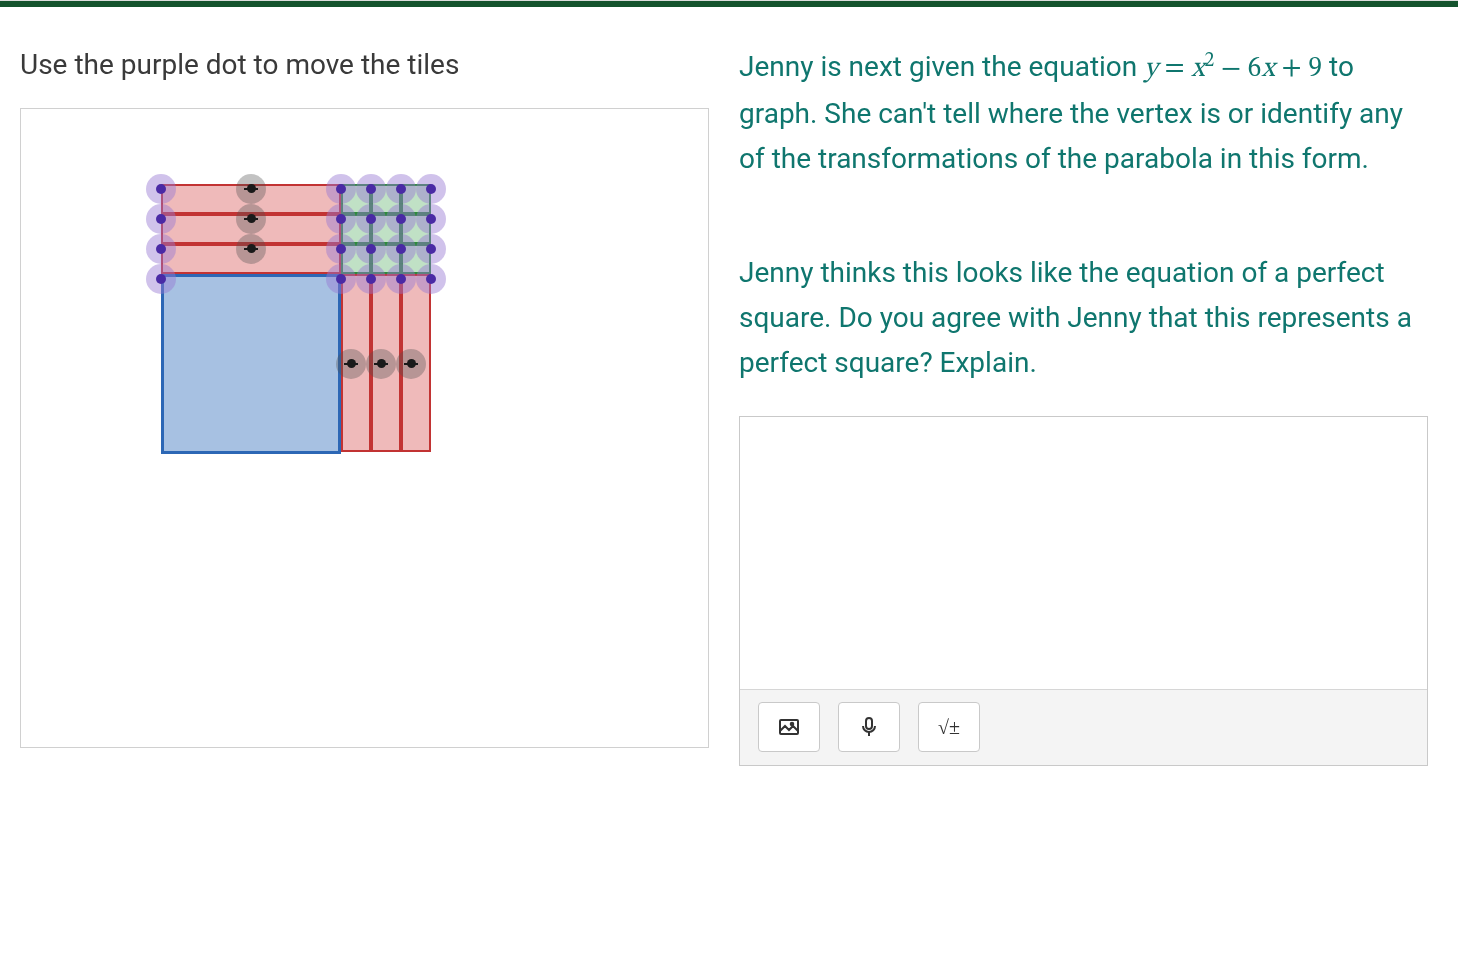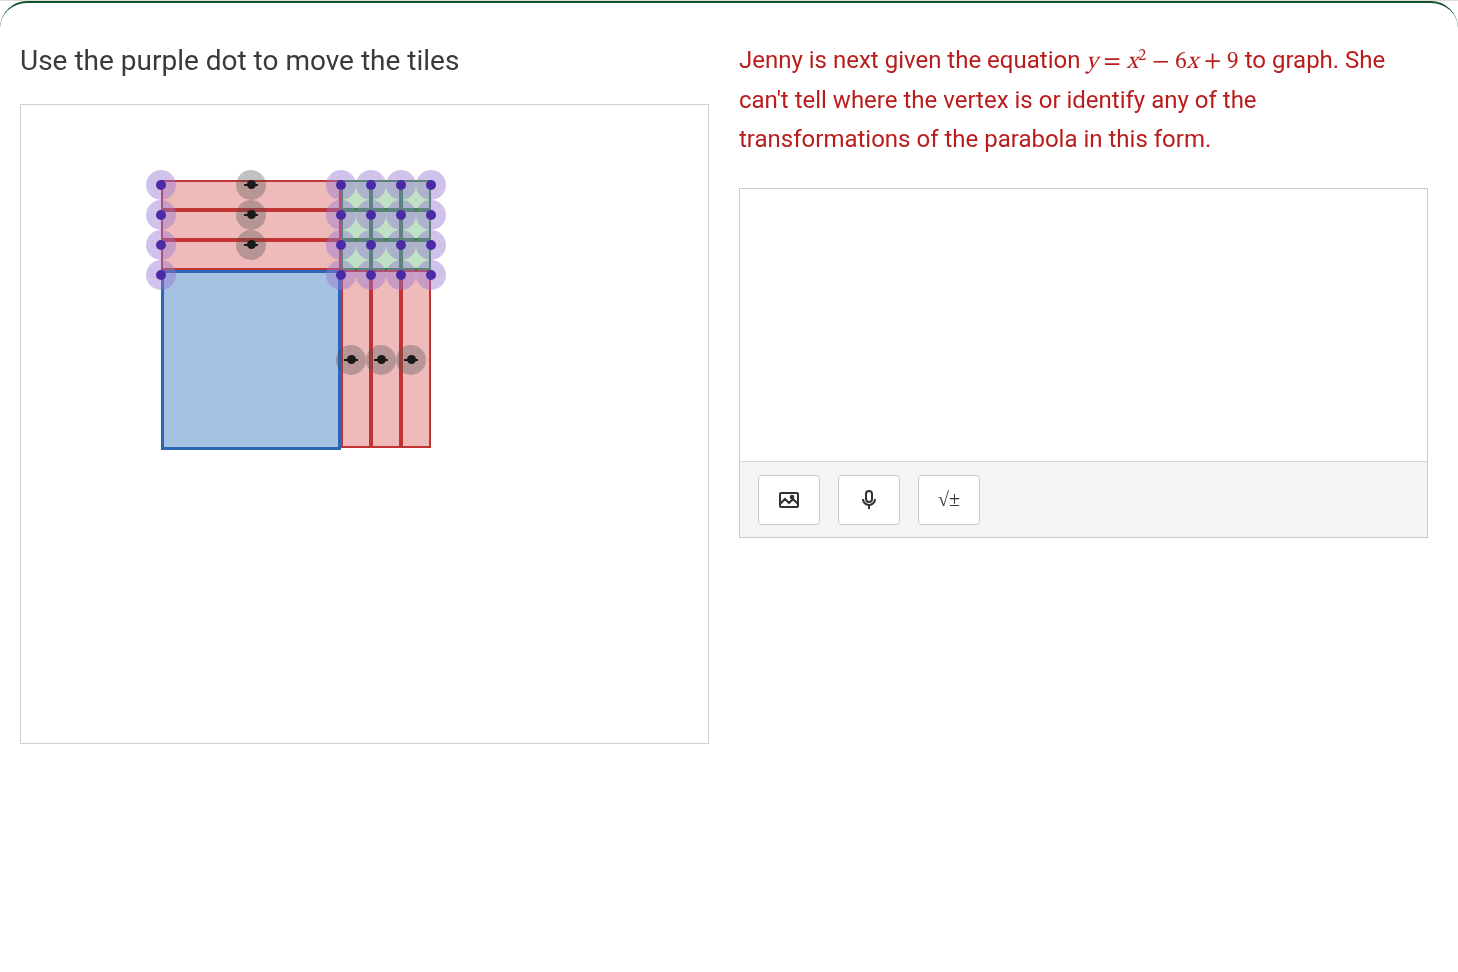--- a/index.html
+++ b/index.html
@@ -115,23 +115,23 @@
     background: #1a1a1a;
   }
   .bdot .dash {
     position: absolute;
     width: 14px;
     height: 2px;
     background: #1a1a1a;
   }
   
   .qtext {
-    font-size: 24px;
+    font-size: 28px;
     line-height: 1.6;
-    color: #b91c1c;
+    color: #0f766e;
   }
   .math {
     font-family: "Cambria Math", "STIX Two Math", "Latin Modern Math", "Times New Roman", serif;
     font-style: italic;
   }
   .mathn { font-style: normal; }
   sup { font-size: 0.7em; vertical-align: 0.5em; font-style: normal; }
   .para2 { margin-top: 70px; }
   .answer-box {
     margin-top: 30px;
@@ -160,21 +160,21 @@
     border: 1px solid #c9c9c9;
     border-radius: 4px;
     display: flex;
     align-items: center;
     justify-content: center;
     cursor: pointer;
     color: #333;
   }
   .tool-btn svg { width: 24px; height: 24px; }
   .tool-math { font-family: "Times New Roman", serif; font-size: 20px; }
-  .hr-top { border-top: 2px solid #14532d; border-radius: 27px; }
+  .hr-top { border-top: 6px solid #14532d; }
 </style>
 </head>
 <body>
 
 <div class="container hr-top">
 
   <div class="left-panel">
     <div class="instr">Use the purple dot to move the tiles</div>
 
     <div class="canvas-frame">
@@ -250,20 +250,21 @@
     </div>
   </div>
 
   <div class="right-panel">
     <div class="qtext">
       <span>Jenny is next given the equation </span>
       <span class="math"><span class="math">y</span> <span class="mathn">=</span> <span class="math">x</span><sup>2</sup> <span class="mathn">− 6</span><span class="math">x</span> <span class="mathn">+ 9</span></span>
       <span> to graph.  She can't tell where the vertex is or identify any of the transformations of the parabola in this form.</span>
     </div>
 
+    <div class="qtext para2">Jenny thinks this looks like the equation of a perfect square.  Do you agree with Jenny that this represents a perfect square?  Explain.</div>
 
     <div class="answer-box">
       <div class="answer-text"></div>
       <div class="answer-toolbar">
         <div class="tool-btn" title="Insert image">
           <svg viewBox="0 0 24 24" fill="none" stroke="#333" stroke-width="2">
             <rect x="3" y="5" width="18" height="14" rx="1"></rect>
             <path d="M3 16 L8 11 L12 15 L16 11 L21 16"></path>
             <circle cx="15" cy="9" r="1.3" fill="#333"></circle>
           </svg>

